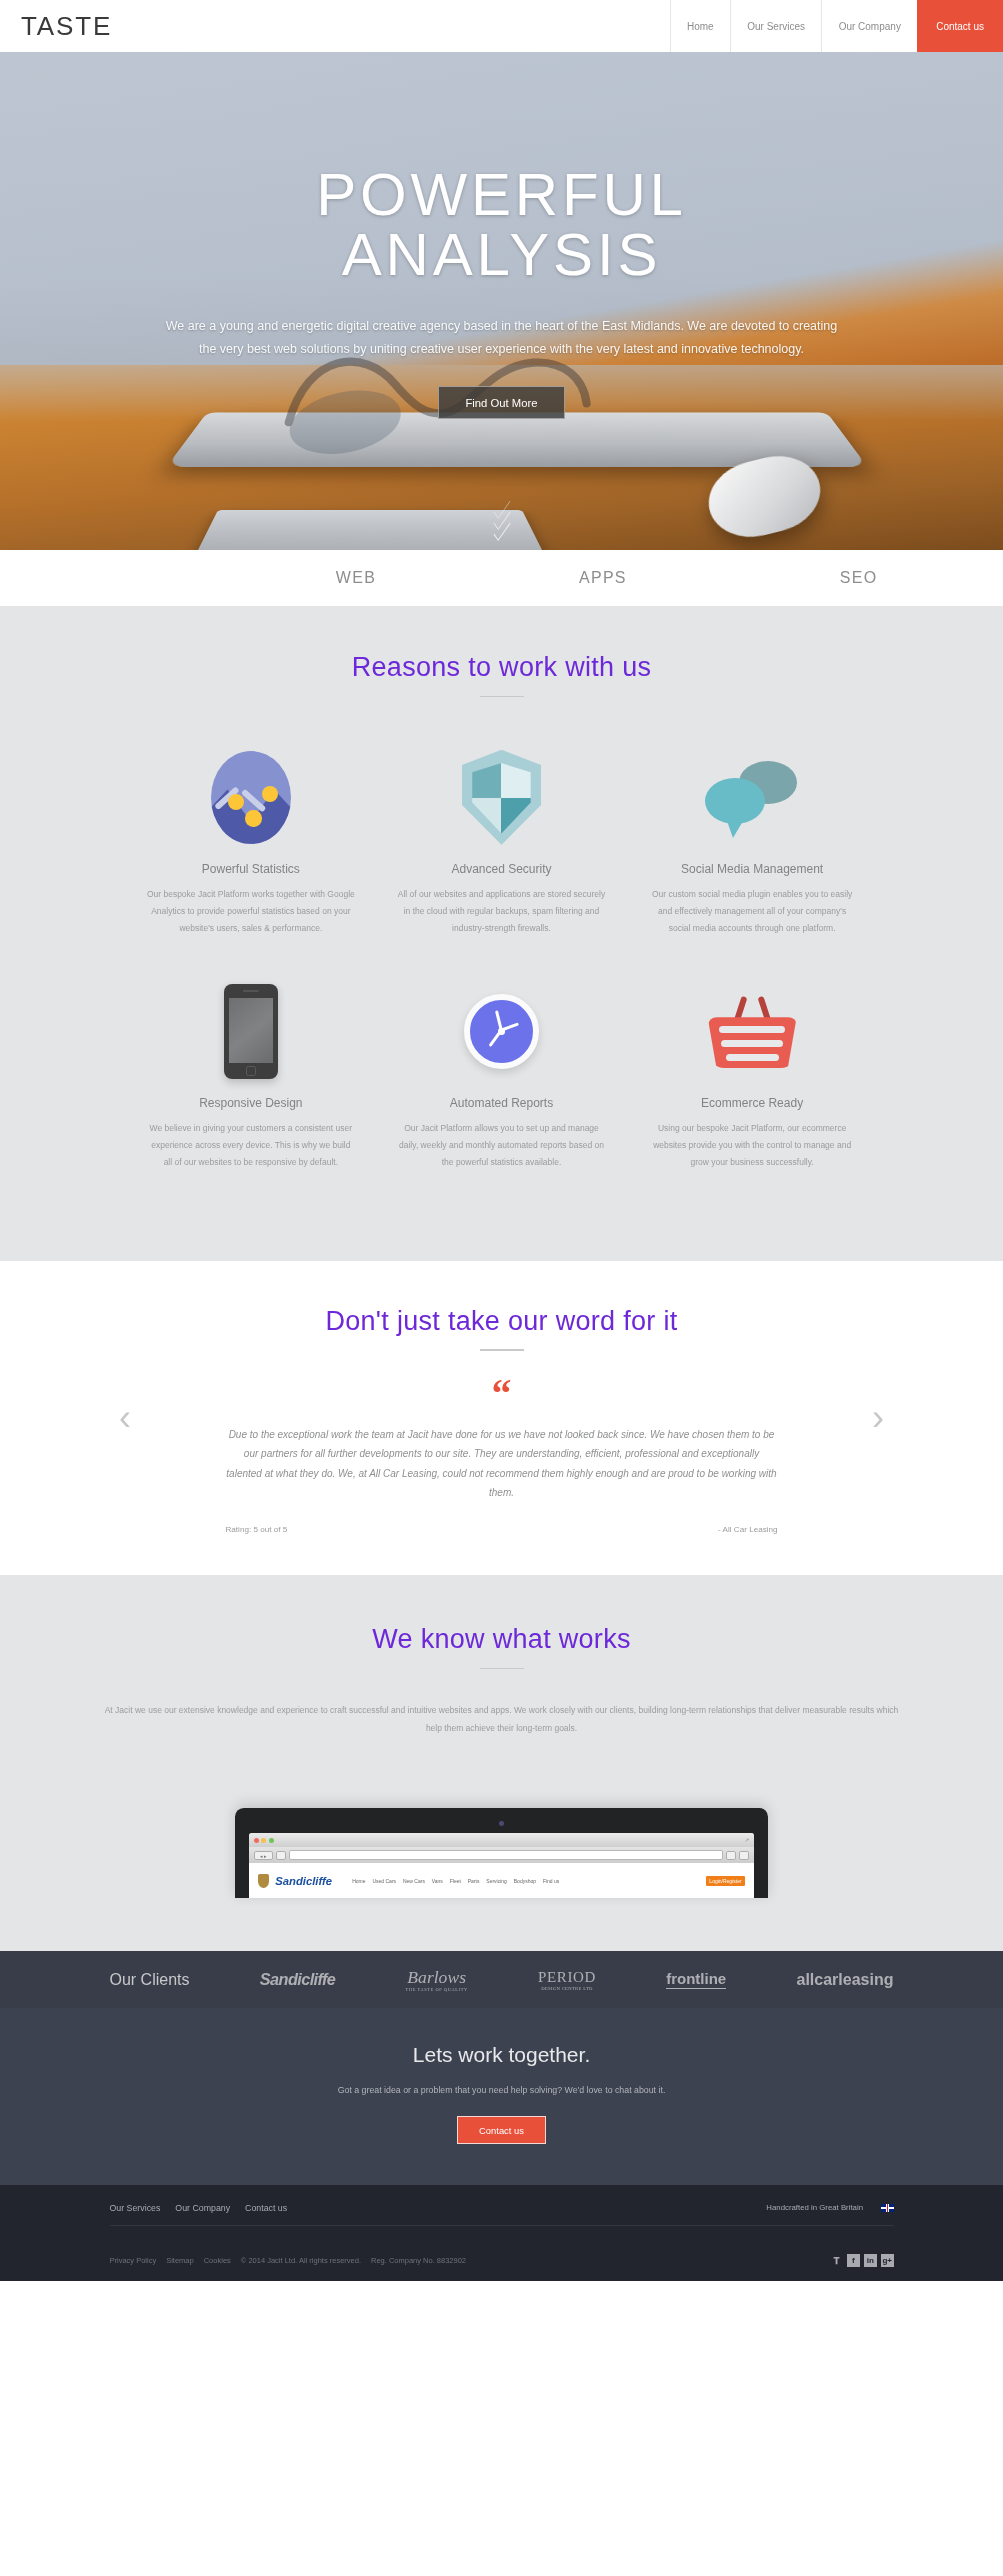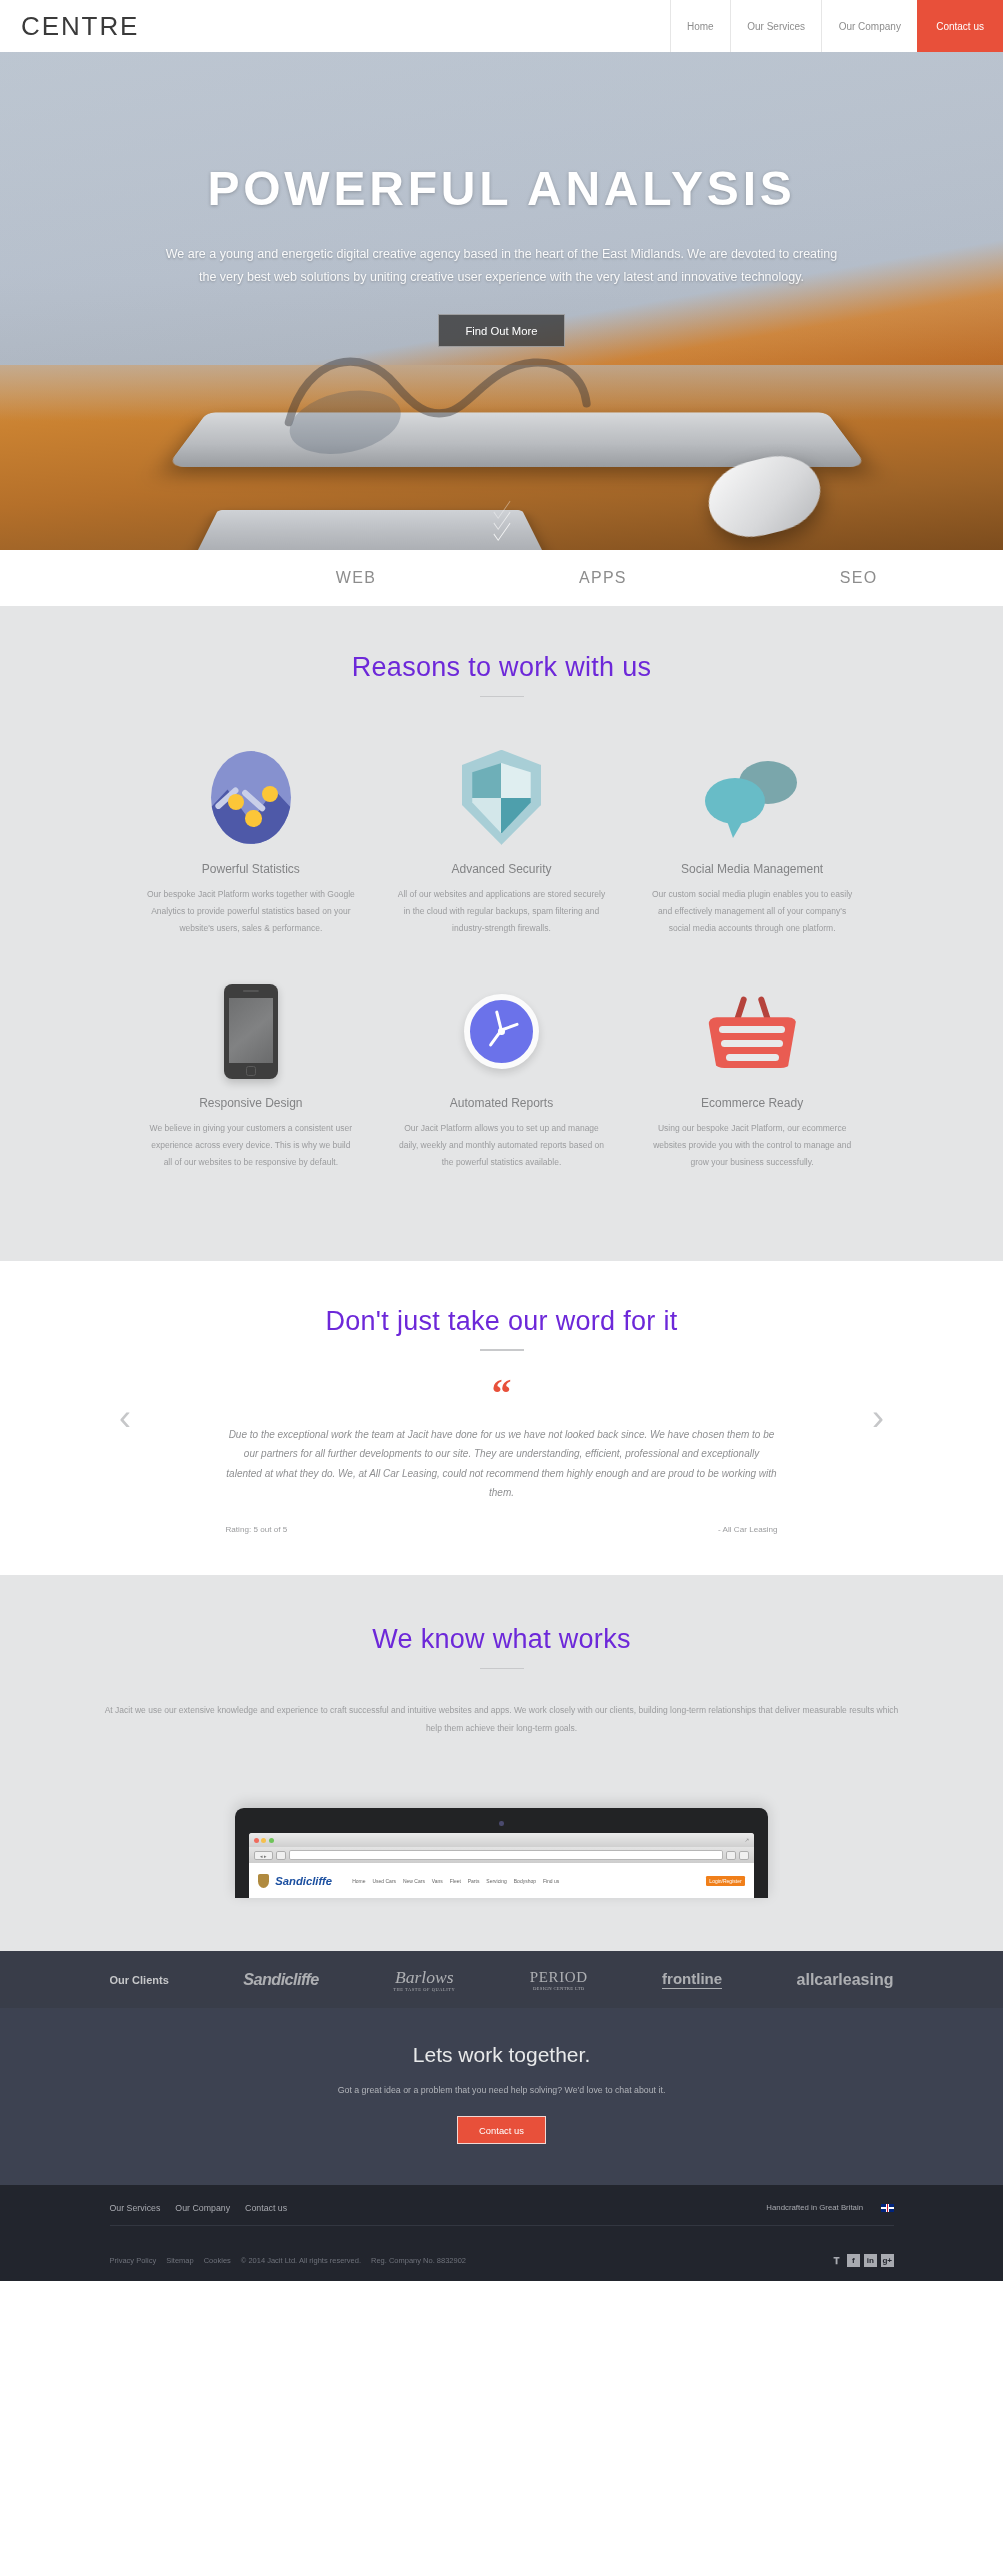--- a/index.html
+++ b/index.html
@@ -68,21 +68,21 @@
   }
   .hero-glasses{
     position:absolute; left:270px; top:276px; width:326px; height:132px;
     opacity:.55; pointer-events:none;
   }
   .hero-inner{
     position:relative; z-index:5; width:690px; margin:0 auto;
     text-align:center; padding-top:113px;
   }
   .hero-title{
-    font-size:48px; font-weight:700; letter-spacing:3.8px; color:#ffffff;
+    font-size:60px; font-weight:400; letter-spacing:3.8px; color:#ffffff;
     text-shadow:0 1.3px 3.8px rgba(0,0,0,0.25); line-height:1;
   }
   .hero-sub{
     margin-top:30px; font-size:12.5px; line-height:1.85; color:rgba(255,255,255,0.92);
     text-shadow:0 0.6px 2.5px rgba(0,0,0,0.28); font-weight:300;
   }
   .hero-btn{
     display:inline-block; margin-top:25px; padding:9.4px 26px;
     background:rgba(58,58,58,0.82); color:#ffffff; font-size:11.3px;
     border:0.6px solid rgba(255,255,255,0.45); cursor:pointer; font-weight:300;
@@ -223,21 +223,21 @@
   .bu .sm{ width:10px;height:9.4px;border:0.6px solid #aeaeae;border-radius:1.9px;background:#f0f0f0; }
   .bc{ background:#ffffff; height:35px; display:flex; align-items:center; padding:0 8.8px; gap:6.3px; }
   .bc .crest{ width:11.3px;height:13.8px;background:#b08a3f; border-radius:1.9px 1.9px 50% 50%; }
   .bc .brand{ font-size:11.3px; font-weight:700; color:#1b4fa0; font-style:italic; }
   .bc .mn{ display:flex; gap:6.9px; margin-left:13.8px; font-size:5px; color:#666; }
   .bc .cta{ background:#f07f1a; color:#fff; font-size:5px; padding:1.9px 3.8px; border-radius:1.3px; margin-left:auto; }
 
   
   .clients{ background:#393d49; padding:16.3px 0; position:relative; z-index:3; }
   .clients-inner{ width:784px; margin:0 auto; display:flex; align-items:center; justify-content:space-between; }
-  .clients-label{ font-size:11px; color:#c7c8ca; font-weight:700; }
+  .clients-label{ font-size:16px; color:#c7c8ca; font-weight:400; }
   .client-logo{ color:#c7c8ca; opacity:.82; text-align:center; }
   .cl-sandicliffe{ font-size:16.3px; font-weight:800; font-style:italic; letter-spacing:-0.6px; }
   .cl-barlows{ font-family:"Liberation Serif", serif; font-size:17.6px; font-style:italic; }
   .cl-barlows small{ display:block; font-size:4.4px; letter-spacing:0.6px; font-style:normal; margin-top:-1.3px; }
   .cl-period{ font-family:"Liberation Serif", serif; font-size:15px; letter-spacing:0.6px; }
   .cl-period small{ display:block; font-size:4.7px; letter-spacing:0.3px; }
   .cl-frontline{ font-size:15px; font-weight:700; border-bottom:1.9px solid #c7c8ca; padding-bottom:1.3px; }
   .cl-allcar{ font-size:16px; font-weight:700; }
 
   
@@ -272,21 +272,21 @@
      font-size:8.1px; font-weight:700; color:#22252d; background:#a8aab0; cursor:pointer; }
   .soc.tw{ background:transparent; color:#a8aab0; font-size:9.4px; }
 </style>
 </head>
 <body>
 
 <div class="page">
 
   <header class="site-header">
     <div class="logo-wrap">
-      <div class="logo">CENTRE</div>
+      <div class="logo">TASTE</div>
     </div>
     <nav class="main-nav">
       <a class="nav-item">Home</a>
       <a class="nav-item">Our Services</a>
       <a class="nav-item">Our Company</a>
       <a class="nav-item accent">Contact us</a>
     </nav>
   </header>
 
   <section class="hero">

